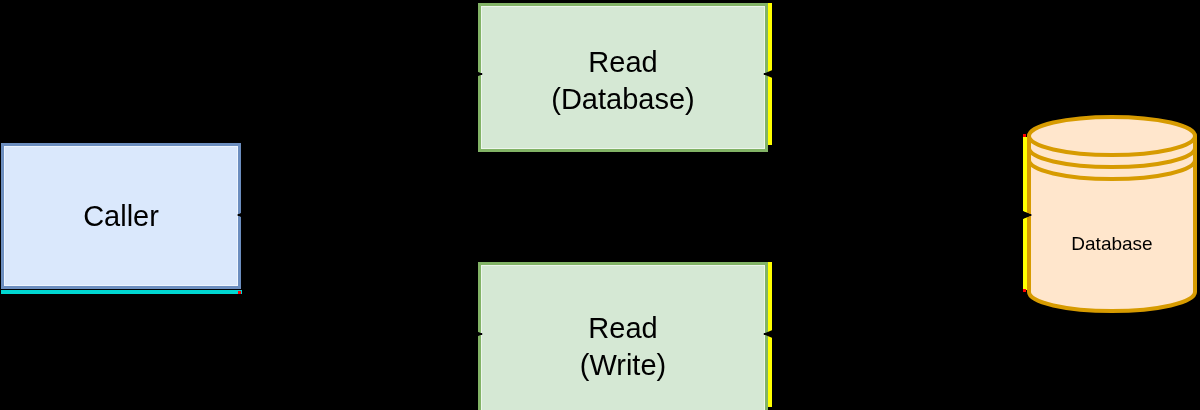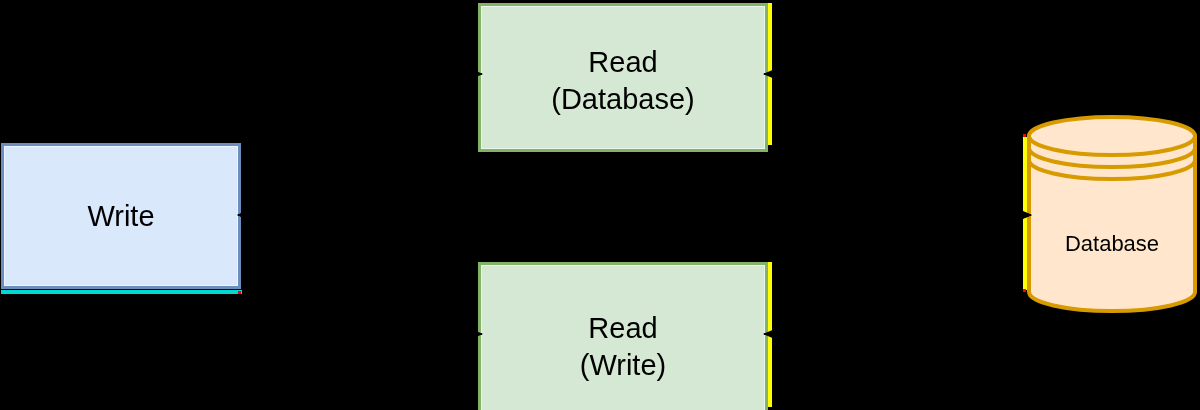--- a/index.html
+++ b/index.html
@@ -23,21 +23,21 @@
   .node-read{
     left:478px;top:262px;width:284px;height:139px;padding-top:12px;
     background:var(--green-fill);border-color:var(--green-border);
   }
   .node-db{left:1027px;top:115px;width:170px;height:198px;z-index:2;}
   .node-db svg{display:block;}
   .db-body{fill:var(--db-fill);stroke:var(--db-border);stroke-width:4;}
   .db-arc{fill:none;stroke:var(--db-border);stroke-width:4;}
   .db-label{
     position:absolute;left:0;top:110px;width:100%;text-align:center;
-    font-size:22px;line-height:37px;
+    font-size:19px;line-height:37px;
   }
   
   .artifact{position:absolute;z-index:1;}
   .caller-underline{left:1px;top:290px;width:241px;height:4px;background:var(--cyan);}
   .speck{width:3px;height:3px;background:var(--red);z-index:3;}
   .speck-caller{left:238px;top:291px;}
   .yellow-line{width:4px;background:var(--yellow);}
   .yl-write{left:768px;top:3px;height:142px;}
   .yl-read{left:768px;top:262px;height:145px;}
   .yl-db{left:1023px;top:137px;height:153px;}
@@ -55,21 +55,21 @@
 
   <div class="artifact caller-underline"></div>
   <div class="artifact speck speck-caller"></div>
   <div class="artifact yellow-line yl-write"></div>
   <div class="artifact yellow-line yl-read"></div>
   <div class="artifact yellow-line yl-db"></div>
   <div class="artifact speck speck-db-top"></div>
   <div class="artifact speck speck-db-bottom"></div>
 
   <div class="node rect node-caller">
-    <div>Write</div>
+    <div>Caller</div>
   </div>
 
   <div class="node rect node-write">
     <div>Read</div>
     <div>(Database)</div>
   </div>
 
   <div class="node rect node-read">
     <div>Read</div>
     <div>(Write)</div>

